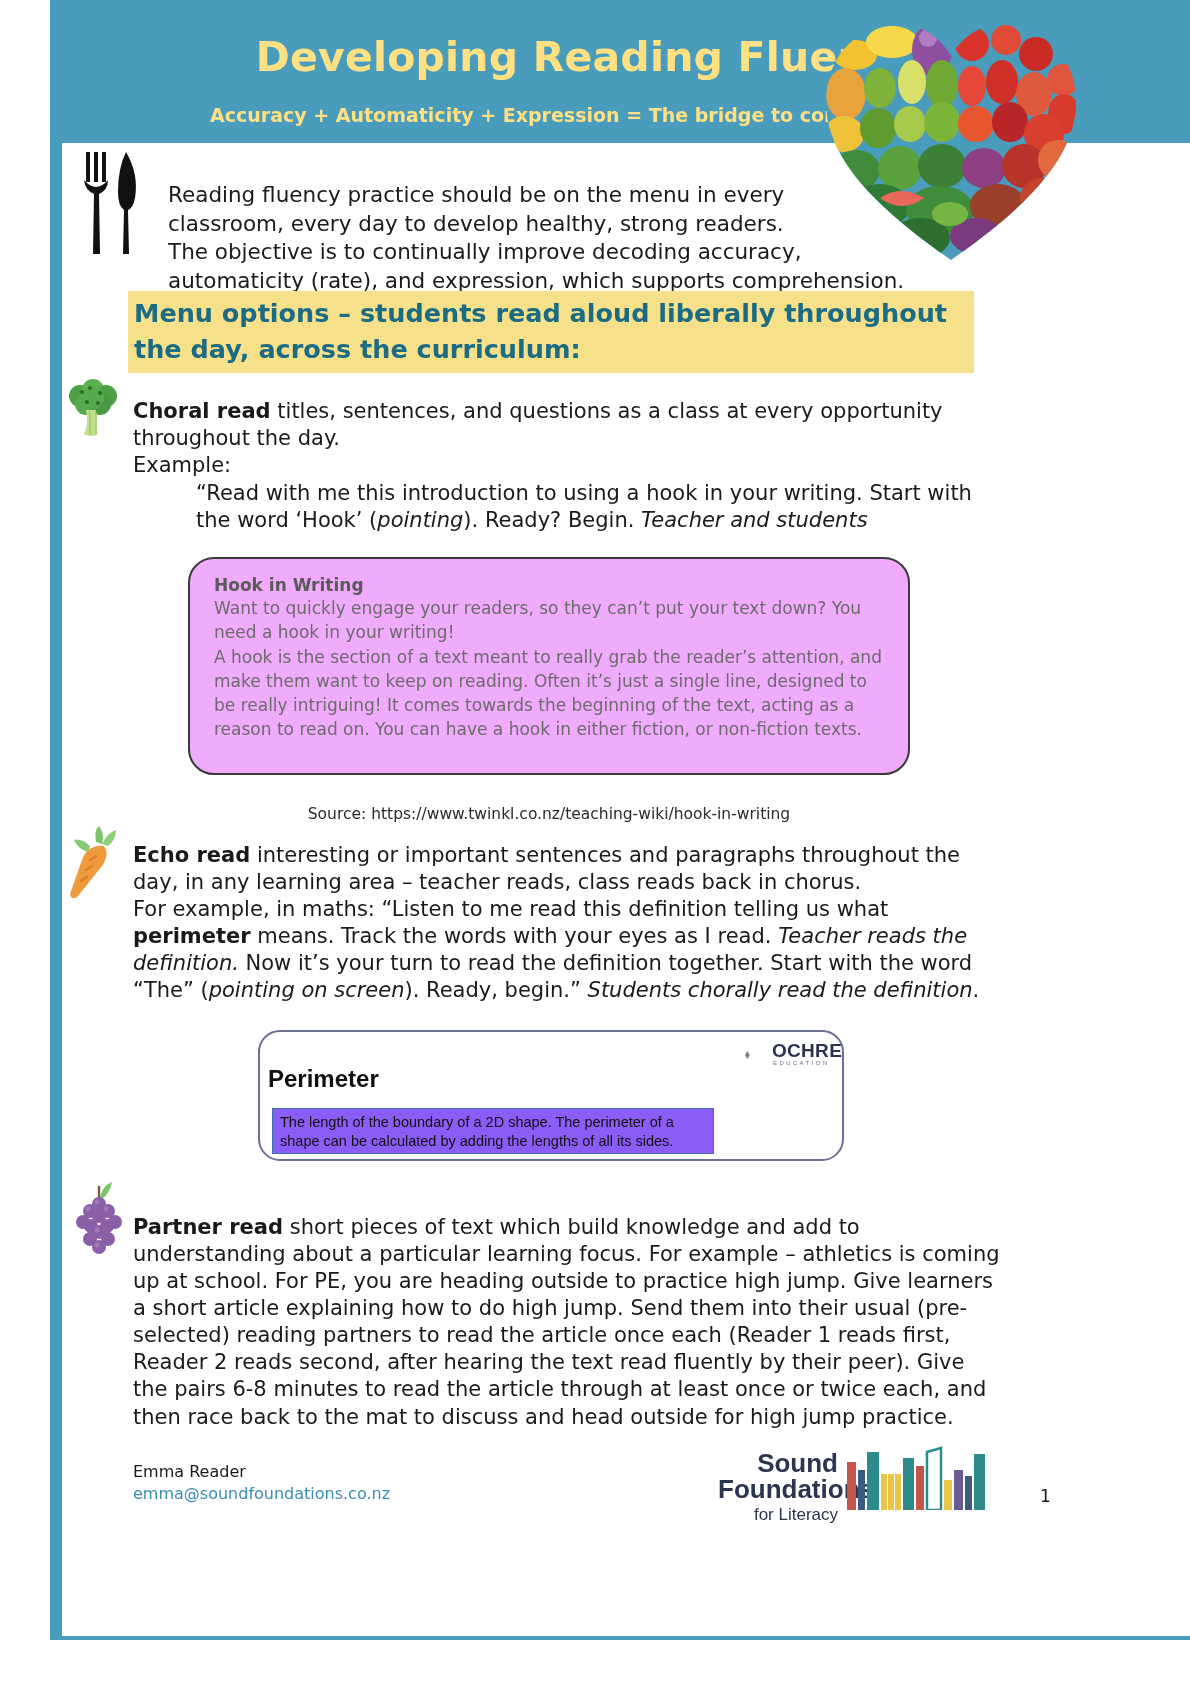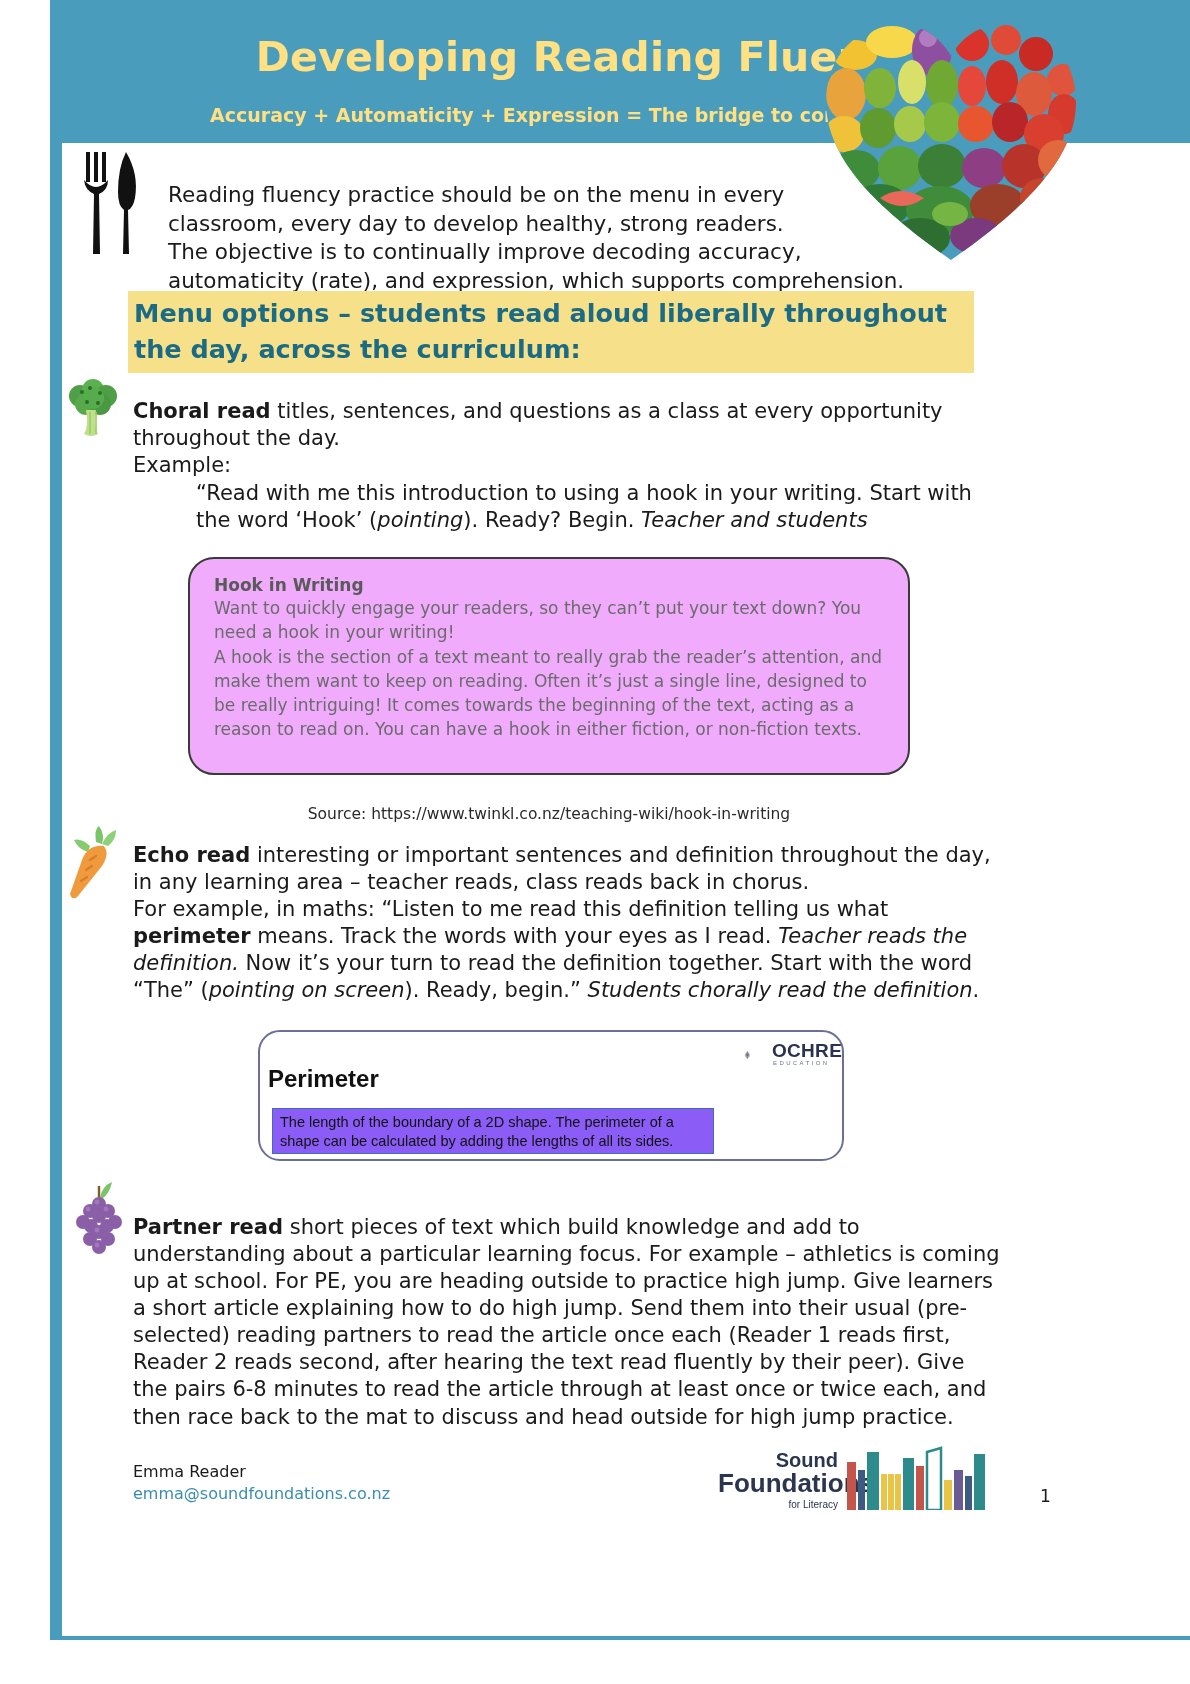--- a/index.html
+++ b/index.html
@@ -225,25 +225,25 @@
     font-family: "DejaVu Sans", sans-serif;
   }
   .page-number {
     position: absolute;
     left: 1040px; top: 1486px;
     font-size: 17px; color: #1a1a1a;
     font-family: "DejaVu Sans", sans-serif;
   }
 
   .sf-logo { position: absolute; left: 718px; top: 1450px; width: 120px; }
-  .sf-l1 { font-size: 20px; font-weight: bold; color: #2b3550; line-height: 1.0;
+  .sf-l1 { font-size: 26px; font-weight: bold; color: #2b3550; line-height: 1.0;
            font-family: "Liberation Sans", sans-serif; text-align: right; }
   .sf-l2 { font-size: 26px; font-weight: bold; color: #2b3550; line-height: 1.05;
            font-family: "Liberation Sans", sans-serif; text-align: right; }
-  .sf-l3 { font-size: 10px; color: #2b3550; line-height: 1.2;
+  .sf-l3 { font-size: 17px; color: #2b3550; line-height: 1.2;
            font-family: "Liberation Sans", sans-serif; text-align: right; margin-top: 2px;}
   .sf-bars { position: absolute; left: 845px; top: 1440px; width: 180px; height: 70px; }
 </style>
 </head>
 <body>
 
 <div class="page">
 
   <div class="top-banner"></div>
   <div class="left-rail"></div>
@@ -357,21 +357,21 @@
 
   <svg class="sect-icon" style="left:66px; top:826px; width:60px; height:72px;" viewBox="0 0 60 72">
     <path d="M36 18 q6 -12 14 -14 q0 10 -8 16z" fill="#8fd07a"></path>
     <path d="M30 16 q-2 -13 3 -16 q6 8 3 18z" fill="#7cc468"></path>
     <path d="M24 20 q-9 -8 -16 -6 q4 9 14 12z" fill="#86cb72"></path>
     <path d="M38 20 q6 8 -2 20 l-24 30 q-6 6 -8 -2 l12 -34 q6 -16 22 -14z" fill="#ef9a3d"></path>
     <path d="M30 30 l-6 4 M26 40 l-6 4 M21 51 l-6 4" stroke="#d97e28" stroke-width="2.2" fill="none" stroke-linecap="round"></path>
   </svg>
 
   <div class="body-text" id="echo-block">
-    <span style="font-weight:bold">Echo read</span><span> interesting or important sentences and definition throughout the day, in any learning area – teacher reads, class reads back in chorus.</span><br>
+    <span style="font-weight:bold">Echo read</span><span> interesting or important sentences and paragraphs throughout the day, in any learning area – teacher reads, class reads back in chorus.</span><br>
     <span>For example, in maths: “Listen to me read this definition telling us what </span><b>perimeter</b><span> means. Track the words with your eyes as I read. </span><i>Teacher reads the definition.</i><span> Now it’s your turn to read the definition together. Start with the word “The” (</span><i>pointing on screen</i><span>). Ready, begin.” </span><i>Students chorally read the definition</i><span>.</span>
   </div>
 
   <div class="perim-card"></div>
   <div class="perim-title">Perimeter</div>
   <div class="perim-def">The length of the boundary of a 2D shape. The perimeter of a shape can be calculated by adding the lengths of all its sides.</div>
 
   <svg class="ochre-logo" viewBox="0 0 100 32" style="width:26px;height:30px;left:744px;">
     <g fill="#2b3250">
       <ellipse cx="13" cy="4" rx="3" ry="1.4"></ellipse>

